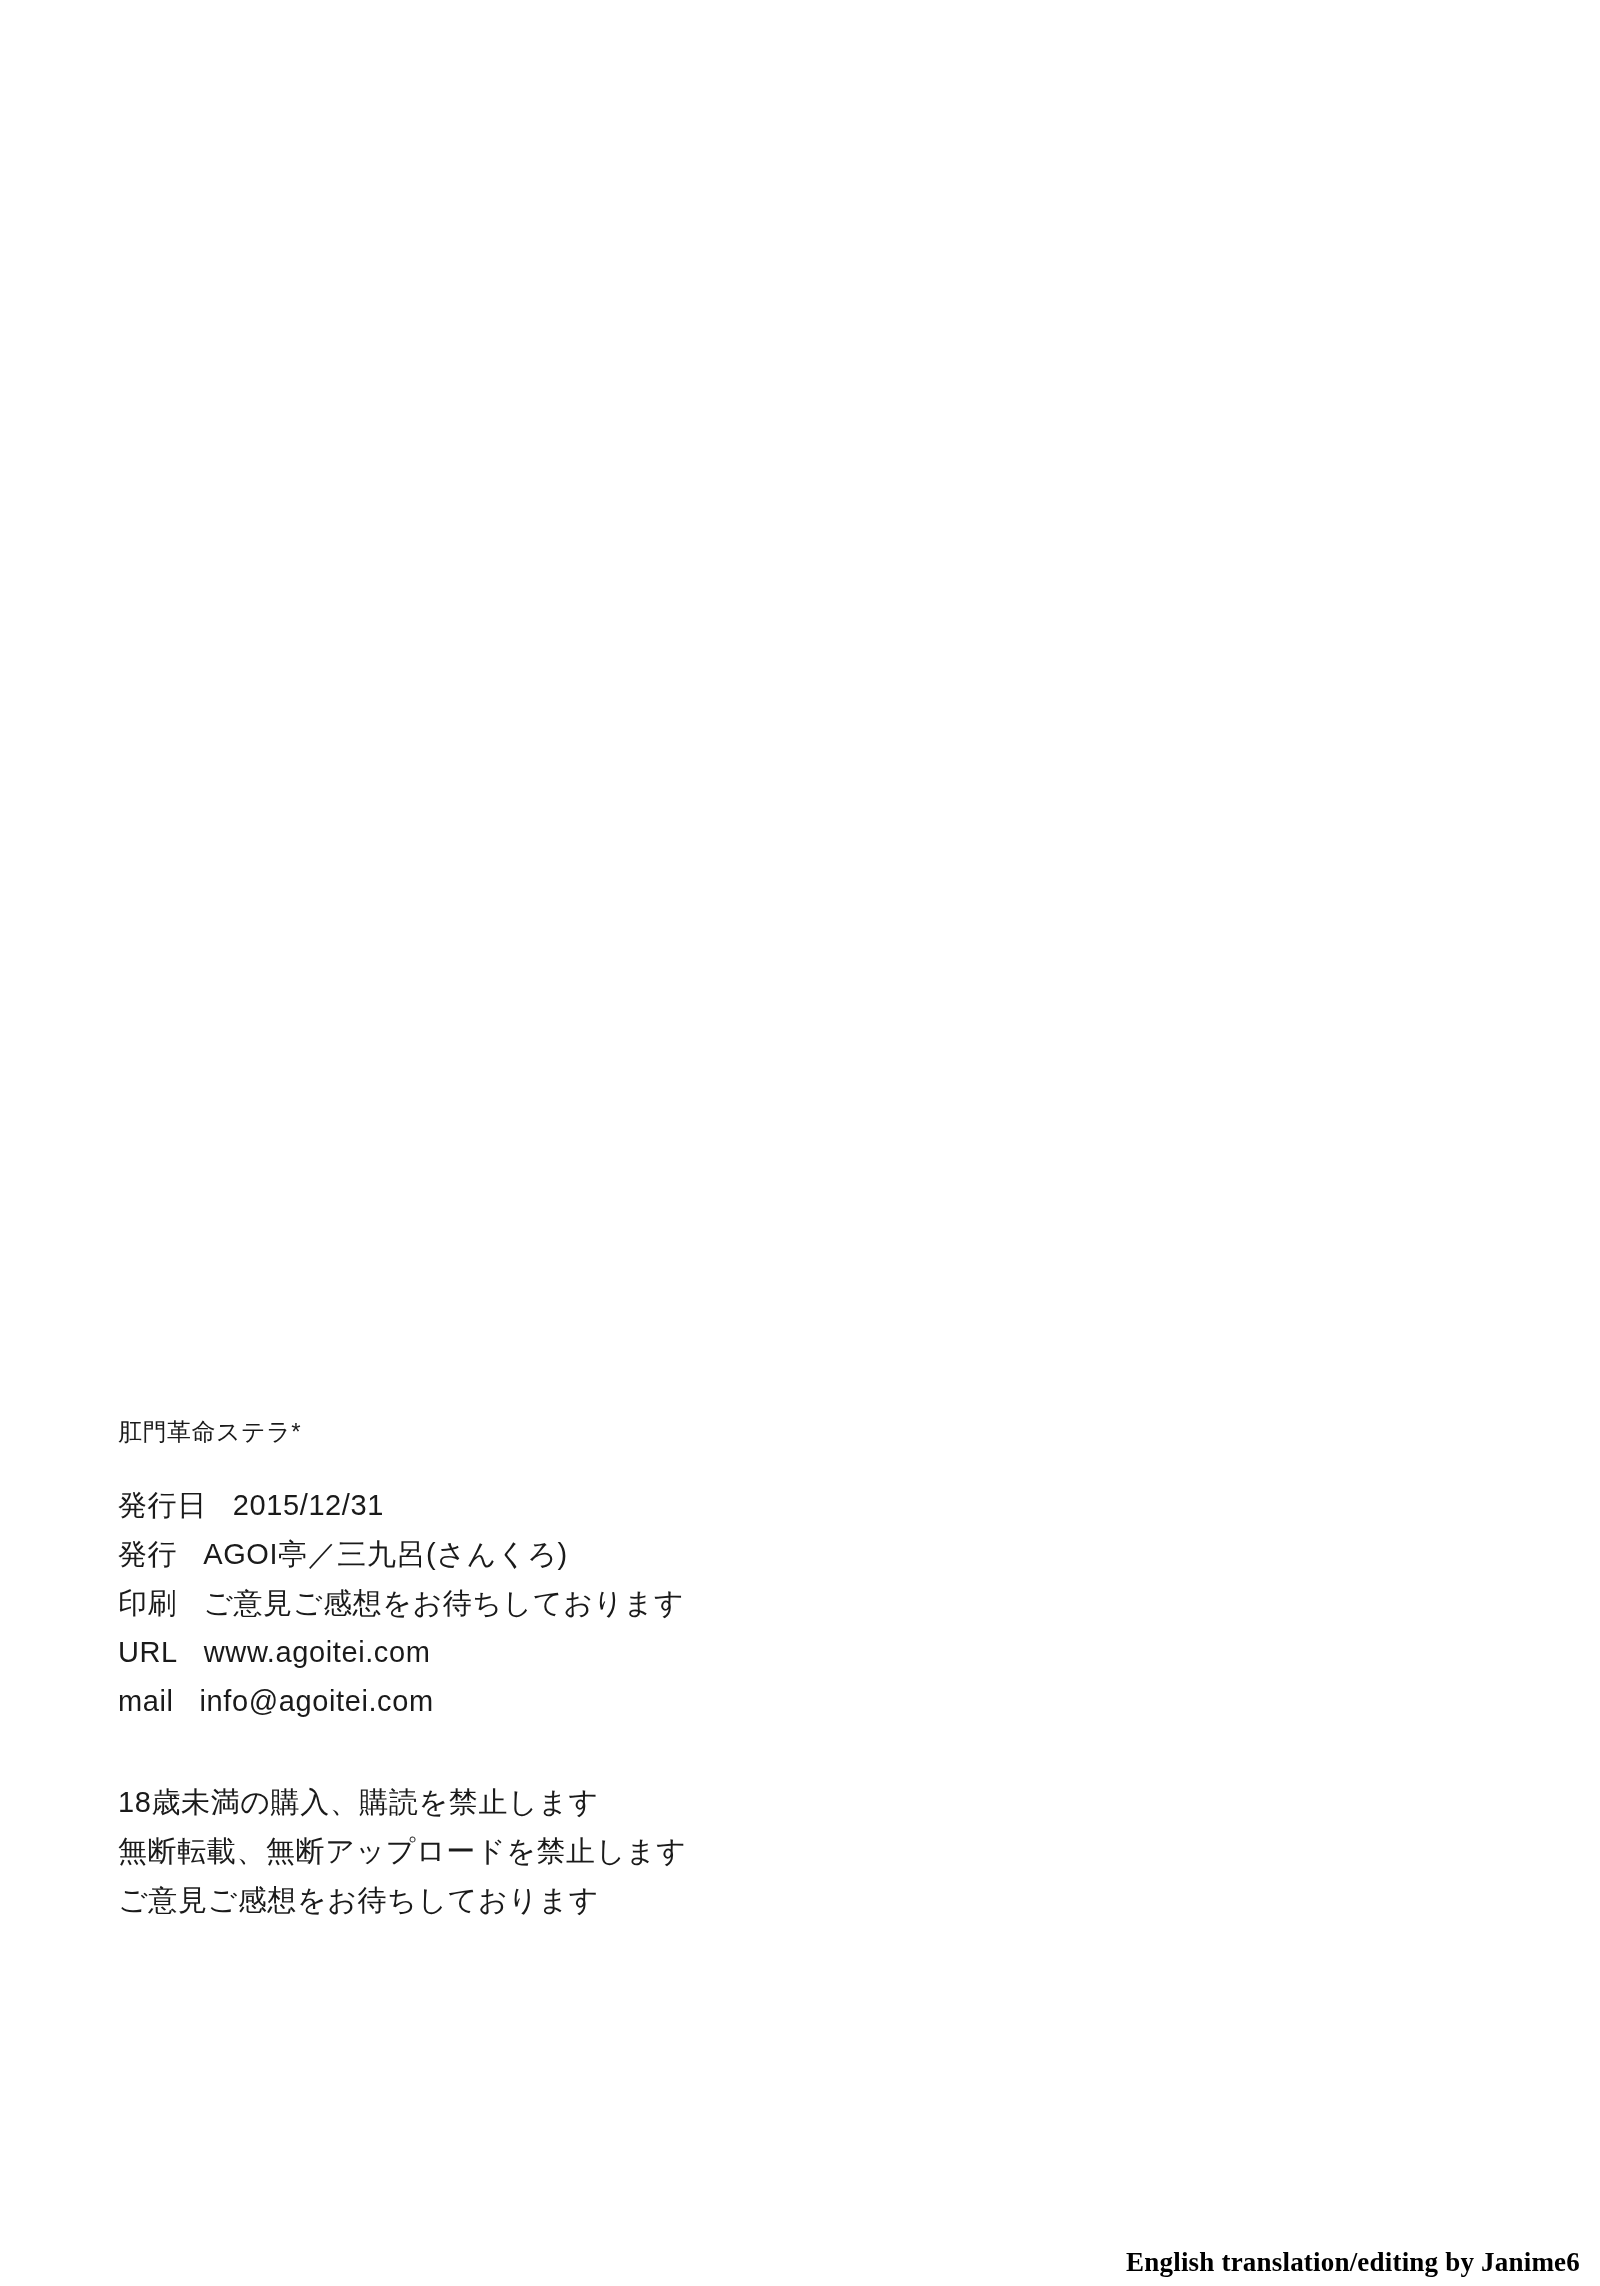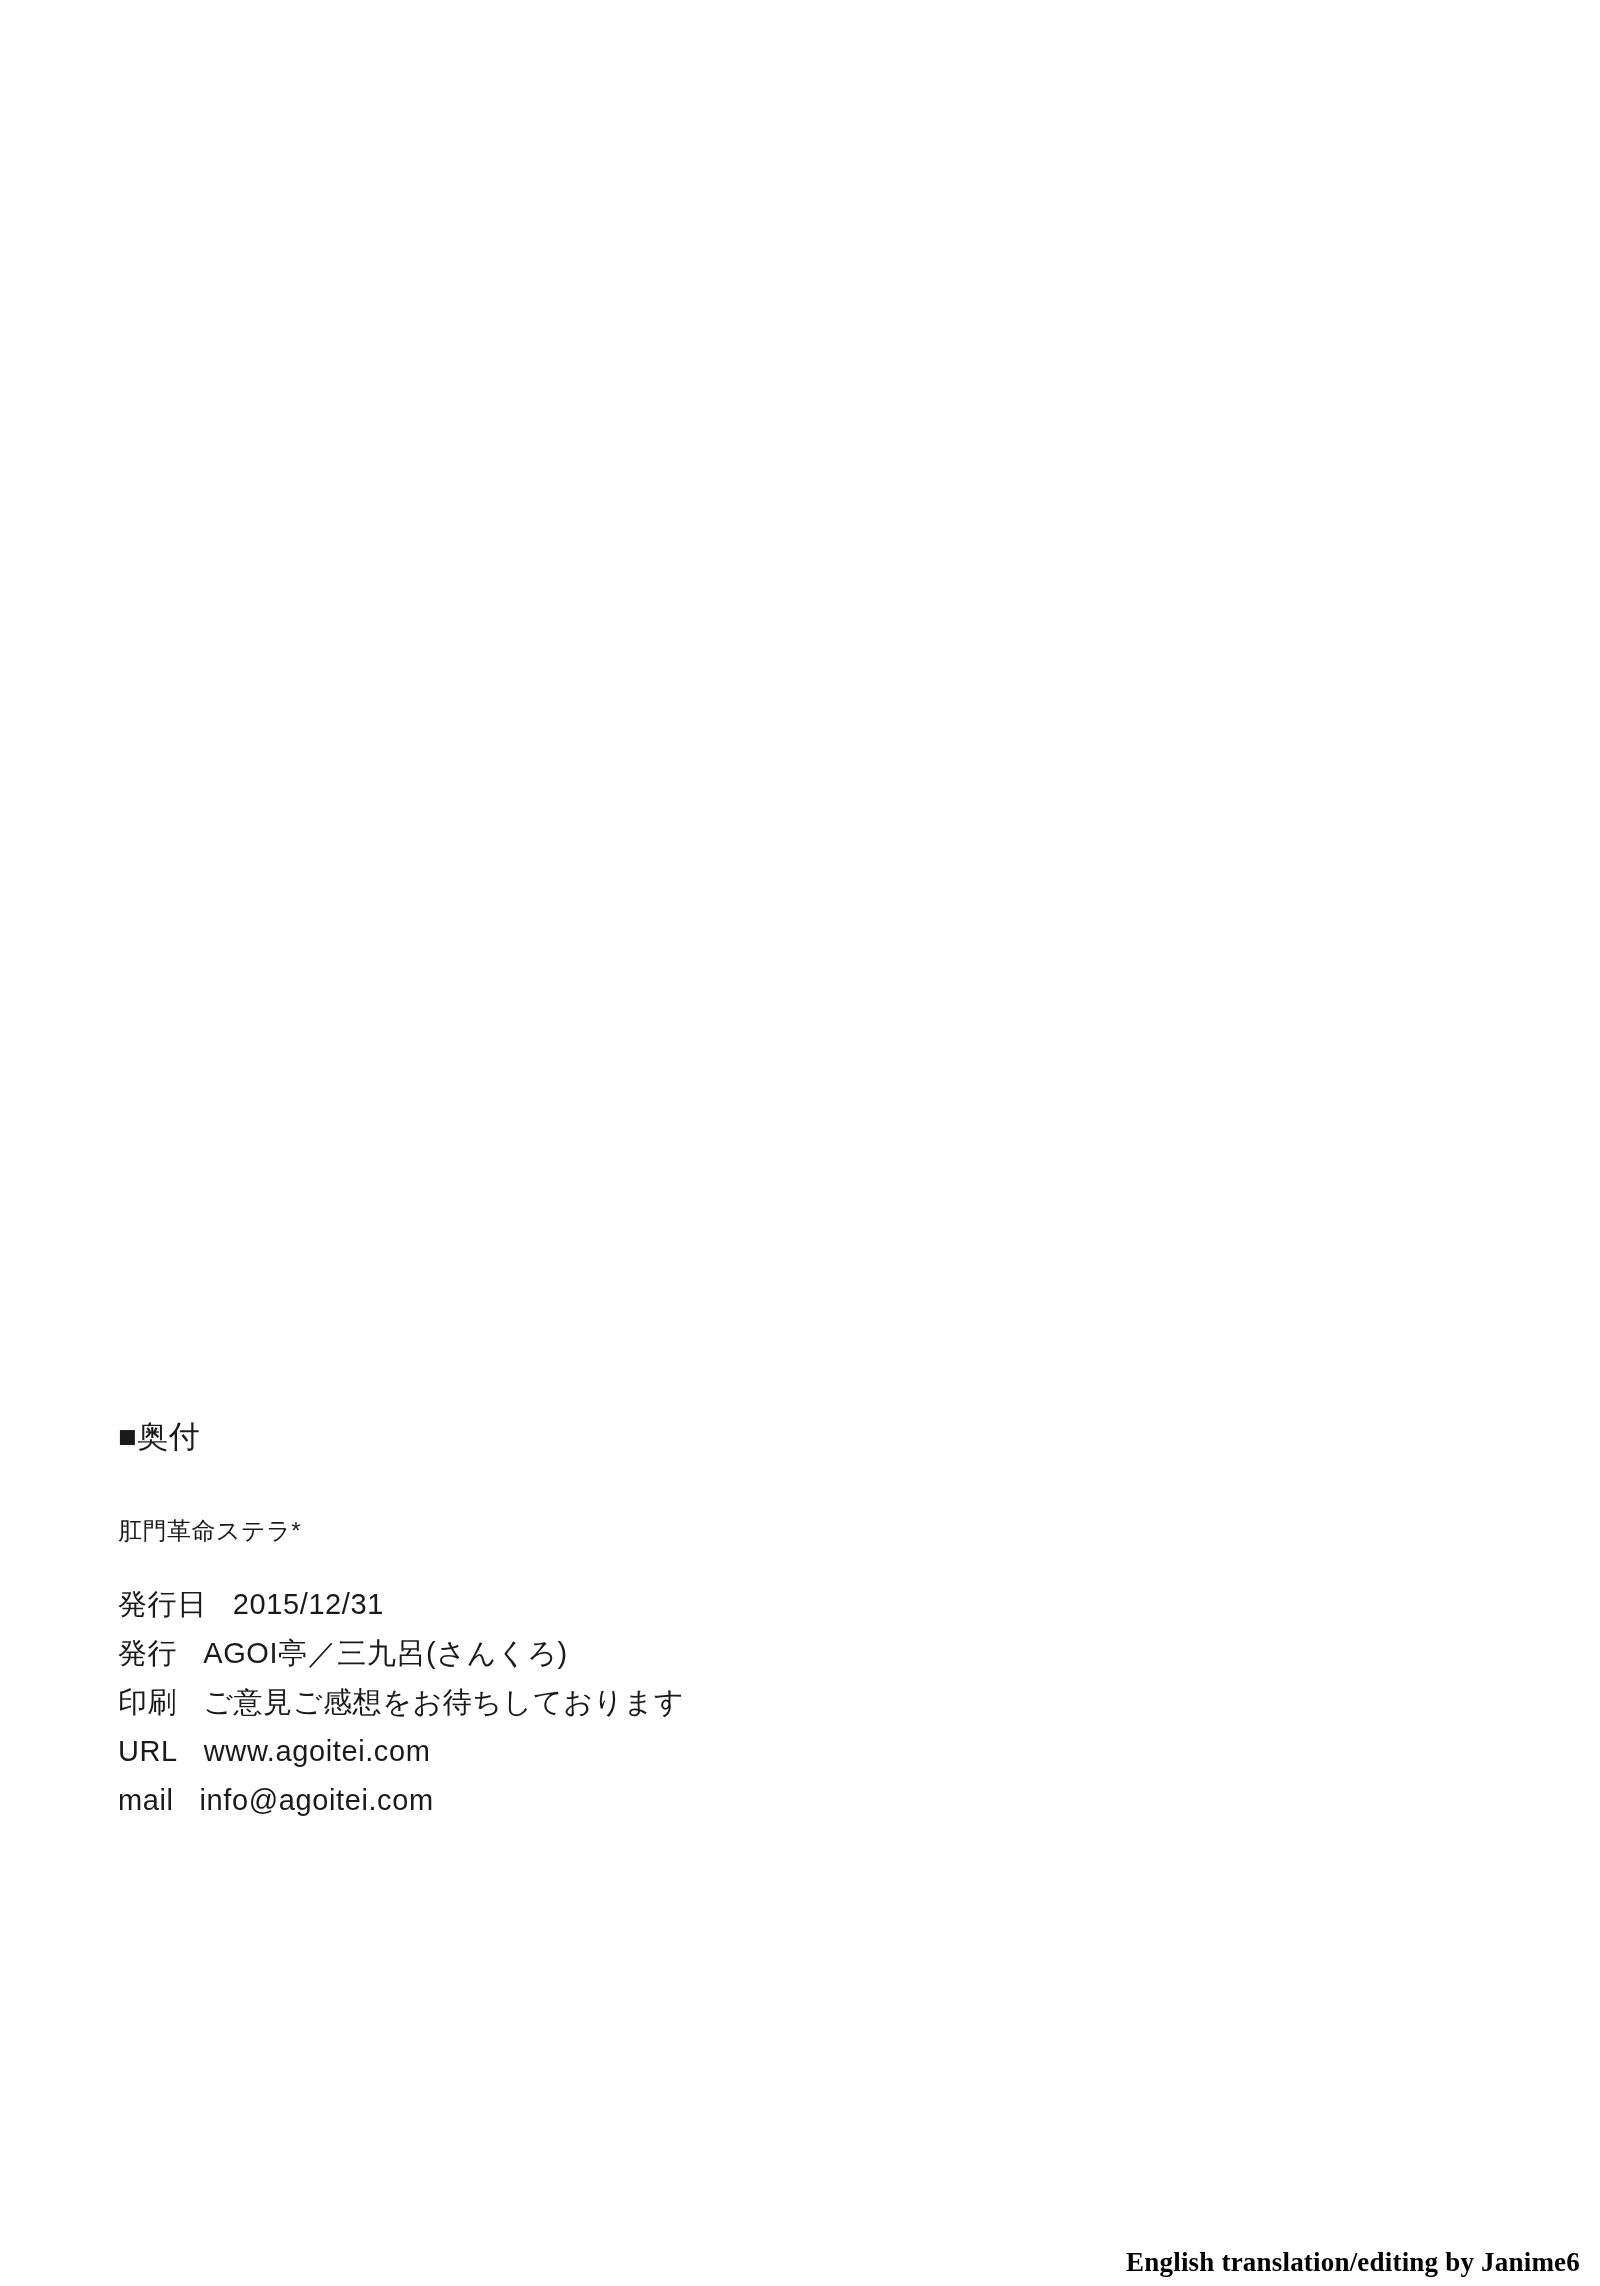--- a/index.html
+++ b/index.html
@@ -92,21 +92,20 @@
     font-family: "Liberation Serif", serif;
   }
 </style>
 </head>
 <body>
 
 <div class="page">
 
   <div class="colophon">
 
-    <div class="colophon-heading">■奥付</div>
 
     <div class="imprint-title">肛門革命ステラ*</div>
 
     <ul class="imprint-list">
       <li class="imprint-row">
         <span class="lbl">発行日</span><span class="val">2015/12/31</span>
       </li>
       <li class="imprint-row">
         <span class="lbl">発行</span><span class="val">AGOI亭／三九呂(さんくろ)</span>
       </li>
@@ -114,18 +113,23 @@
         <span class="lbl">印刷</span><span class="val">ご意見ご感想をお待ちしております</span>
       </li>
       <li class="imprint-row">
         <span class="lbl">URL</span><span class="val">www.agoitei.com</span>
       </li>
       <li class="imprint-row">
         <span class="lbl">mail</span><span class="val">info@agoitei.com</span>
       </li>
     </ul>
 
+    <div class="notices">
+      <div class="notice-row">18歳未満の購入、購読を禁止します</div>
+      <div class="notice-row">無断転載、無断アップロードを禁止します</div>
+      <div class="notice-row">ご意見ご感想をお待ちしております</div>
+    </div>
 
   </div>
 
   <div class="credit">English translation/editing by Janime6</div>
 
 </div>
 
 </body></html>

